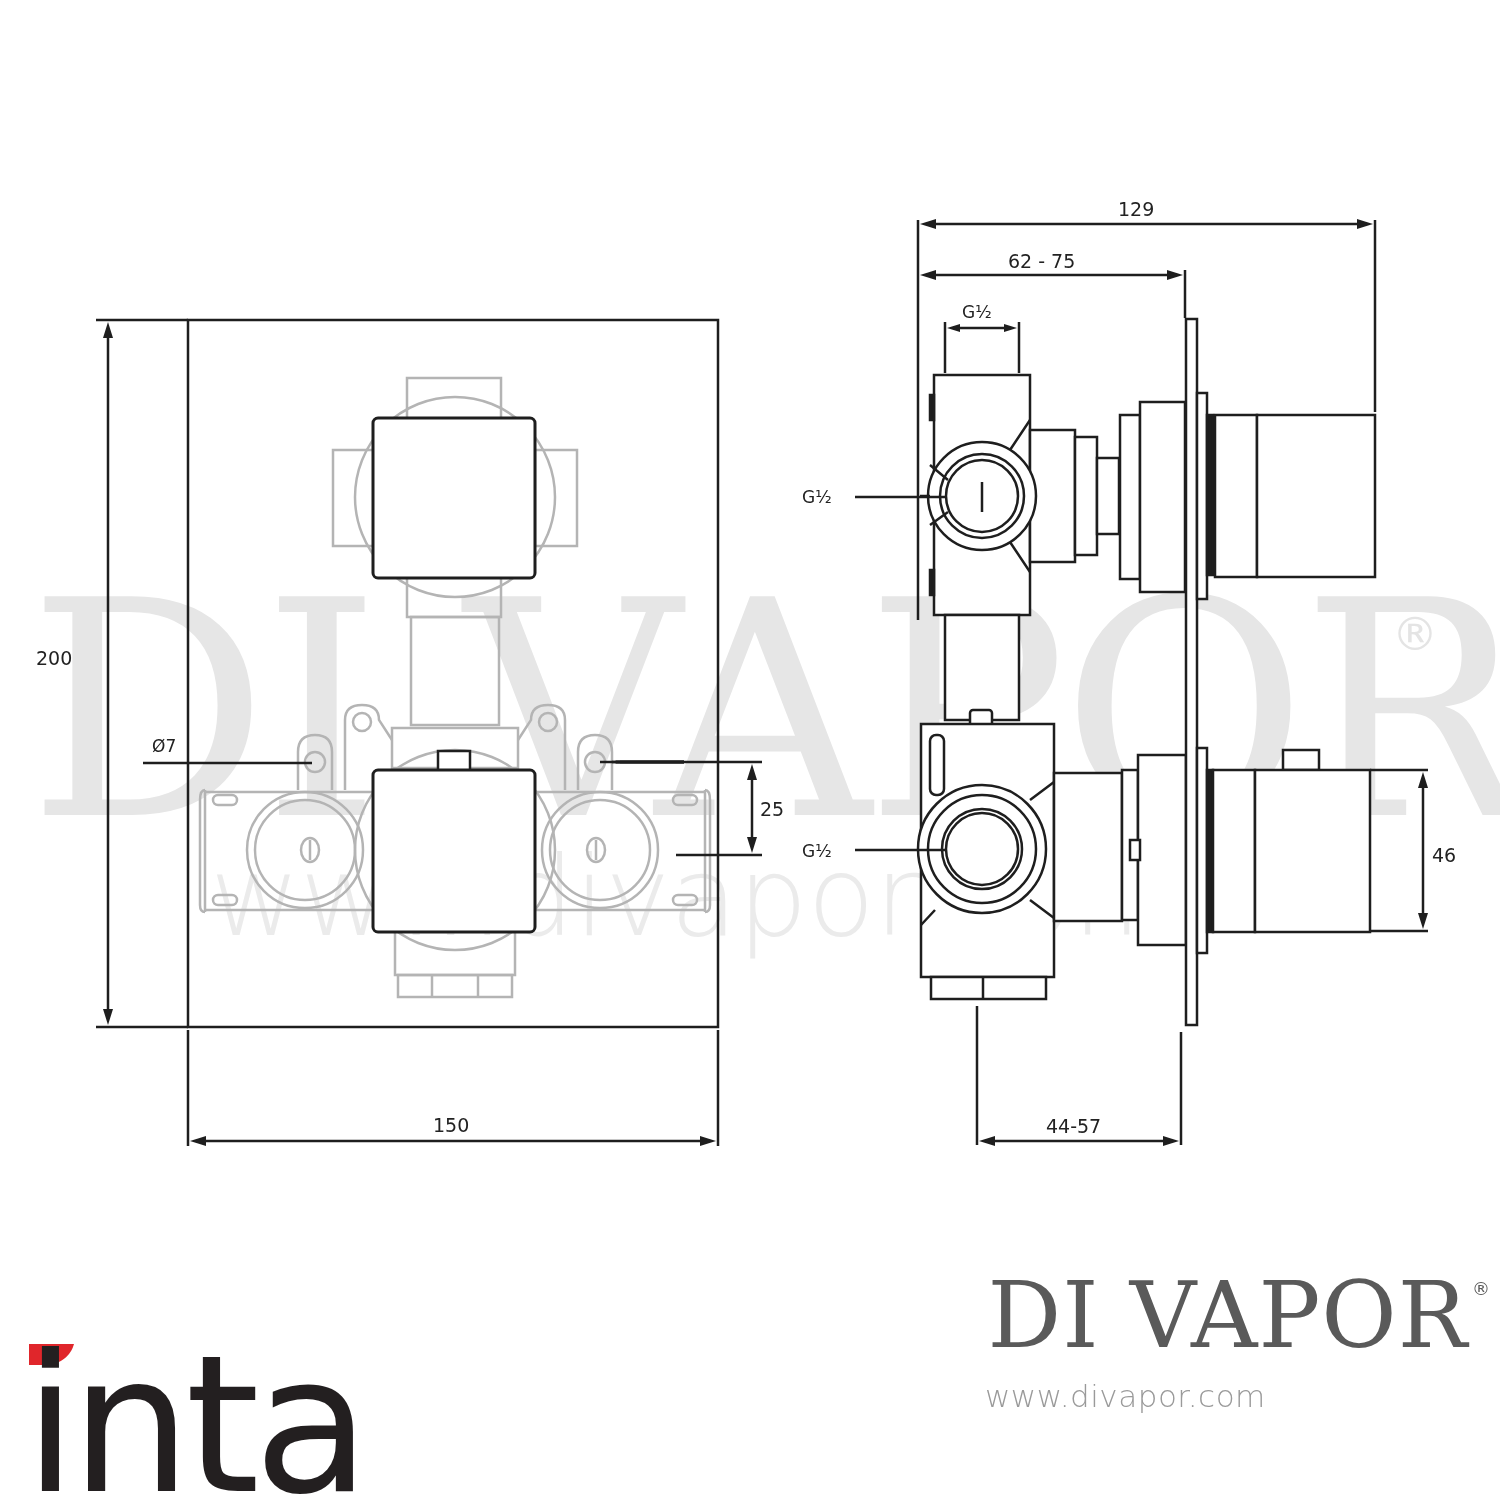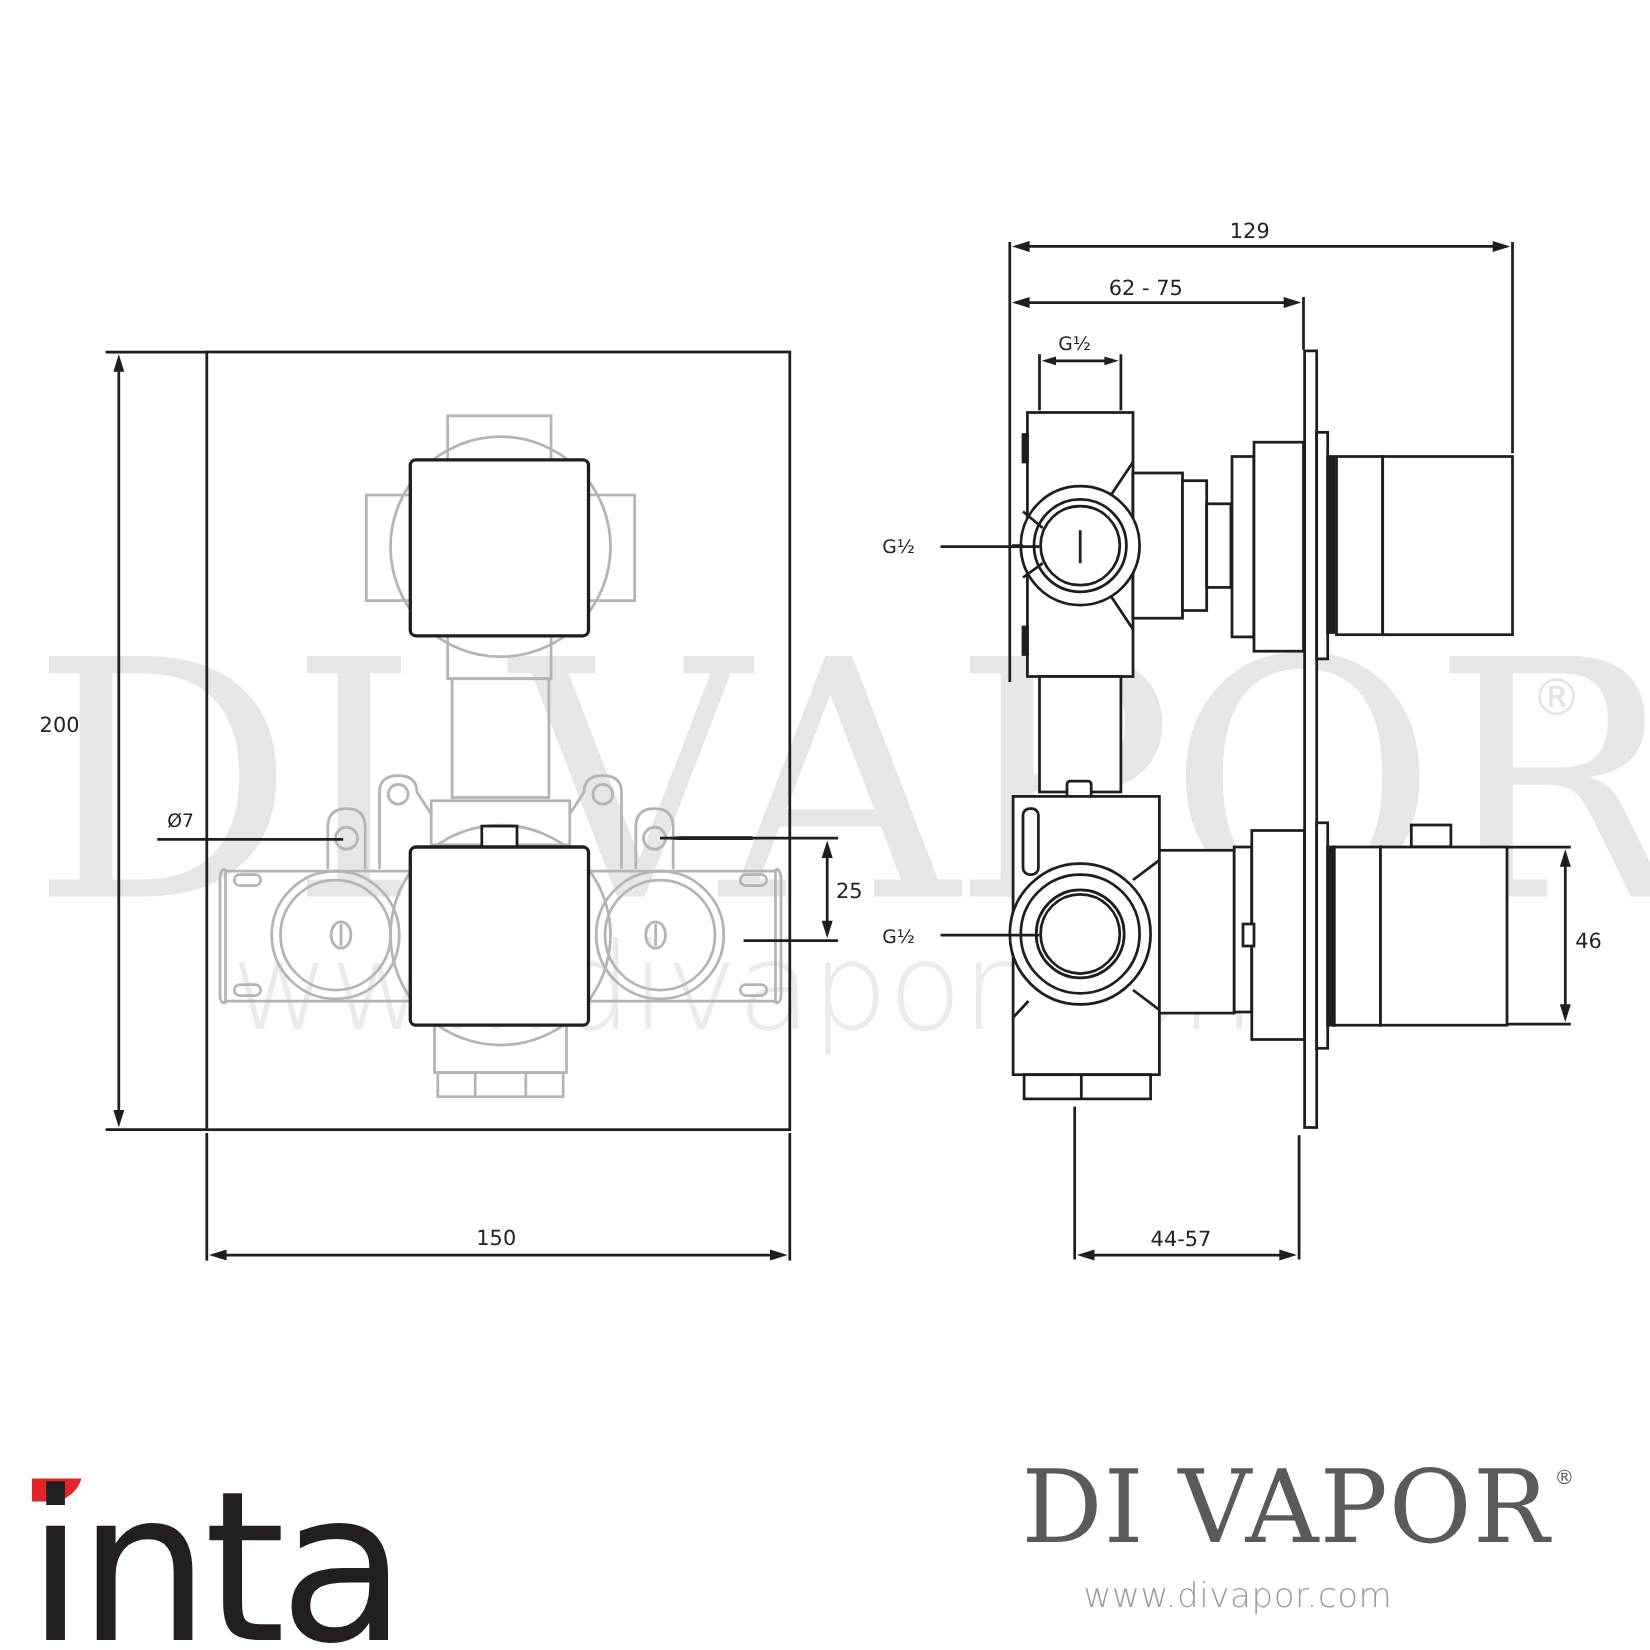--- a/index.html
+++ b/index.html
@@ -4,21 +4,21 @@
 <style>
   html, body { margin: 0; padding: 0; background: #ffffff; }
   body { width: 1500px; height: 1500px; position: relative; overflow: hidden; font-family: "DejaVu Sans", sans-serif; }
   #canvas { position: absolute; left: 0; top: 0; width: 1500px; height: 1500px; }
   .dim-label { font-family: "DejaVu Sans", sans-serif; font-size: 19px; fill: #222222; }
   .dim-label-sm { font-family: "DejaVu Sans", sans-serif; font-size: 17px; fill: #222222; }
   .wm-big { font-family: "DejaVu Serif", serif; font-size: 300px; fill: #e6e6e6; letter-spacing: -6px; }
   .wm-url { font-family: "DejaVu Sans", sans-serif; font-size: 110px; fill: #ebebeb; font-weight: 200; }
   .wm-reg { font-family: "DejaVu Sans", sans-serif; font-size: 46px; fill: #e4e4e4; }
   .logo-inta { position: absolute; left: 26px; top: 1298px; width: 380px; height: 180px; margin-top: 21px; }
-  .brand-block { position: absolute; left: 870px; top: 1325px; width: 620px; height: 170px; text-align: center; }
+  .brand-block { position: absolute; left: 870px; top: 1270px; width: 620px; height: 170px; text-align: right; }
   .brand-name { font-family: "DejaVu Serif", serif; font-size: 92px; color: #5a5a5a; letter-spacing: 1px; line-height: 1; display: inline-block; }
   .brand-reg { font-family: "DejaVu Sans", sans-serif; font-size: 18px; color: #5a5a5a; vertical-align: top; position: relative; top: 8px; margin-left: 4px; }
   .brand-url { font-family: "DejaVu Sans", sans-serif; font-size: 31px; color: #9a9a9a; position: absolute; left: 115px; top: 108px; letter-spacing: 0.5px; font-weight: 300; }
 </style>
 </head>
 <body>
 
 <svg id="canvas" viewBox="0 0 1500 1500" xmlns="http://www.w3.org/2000/svg">
 
   <g>

